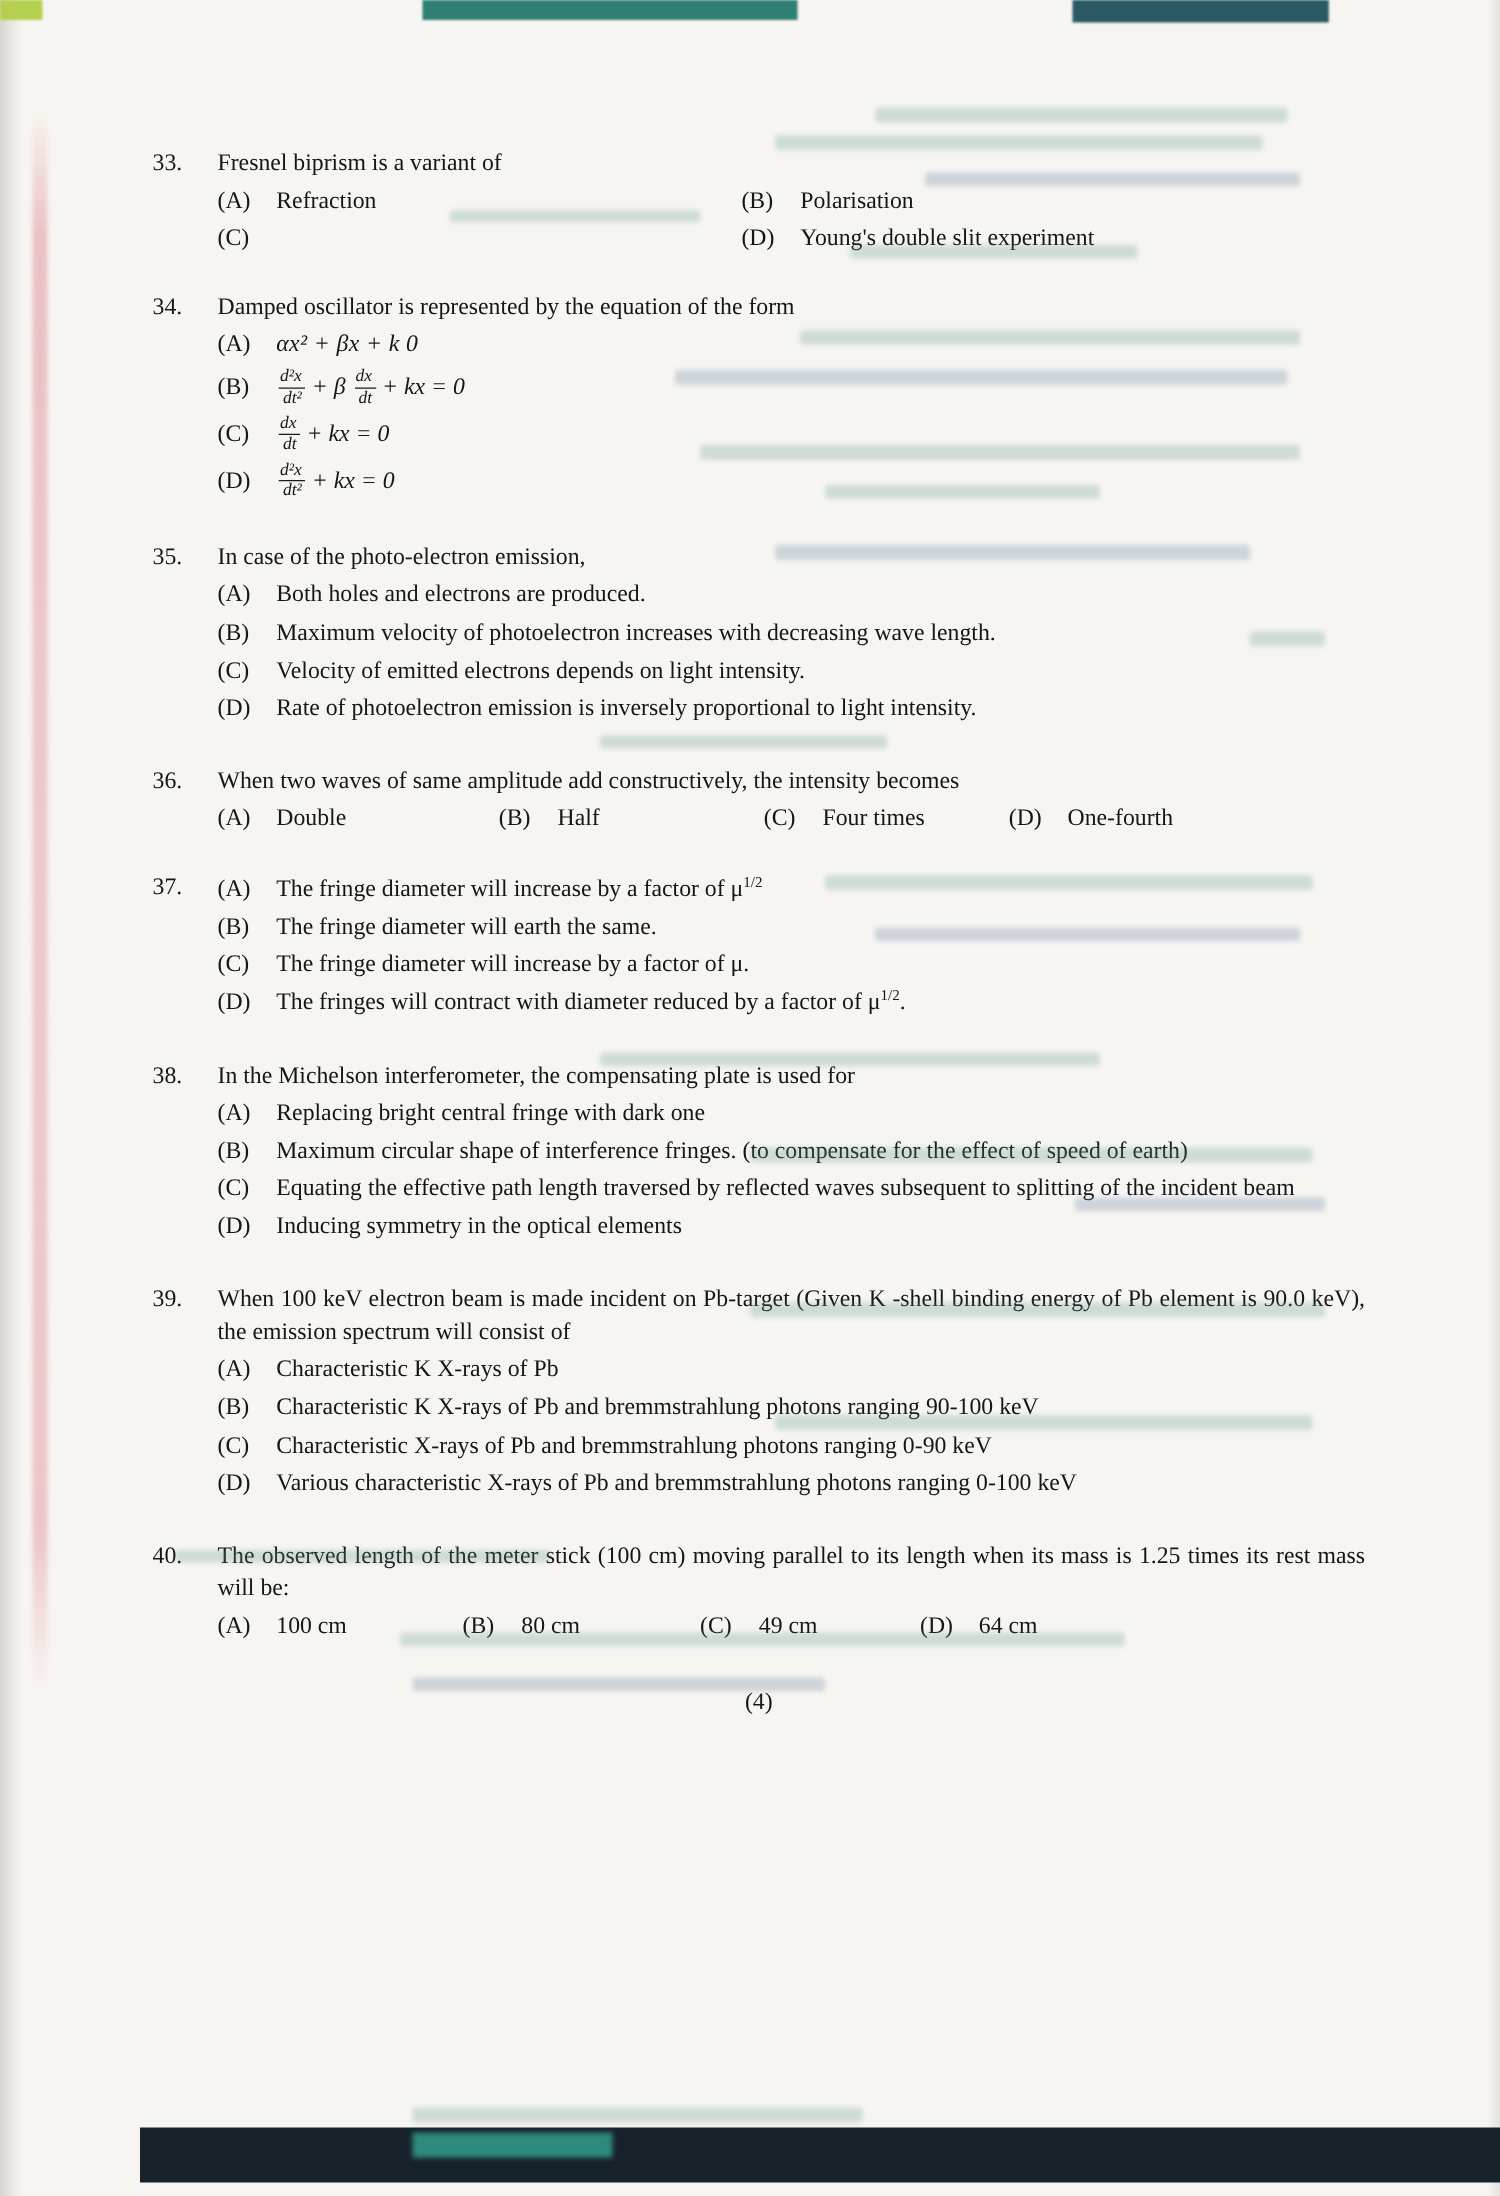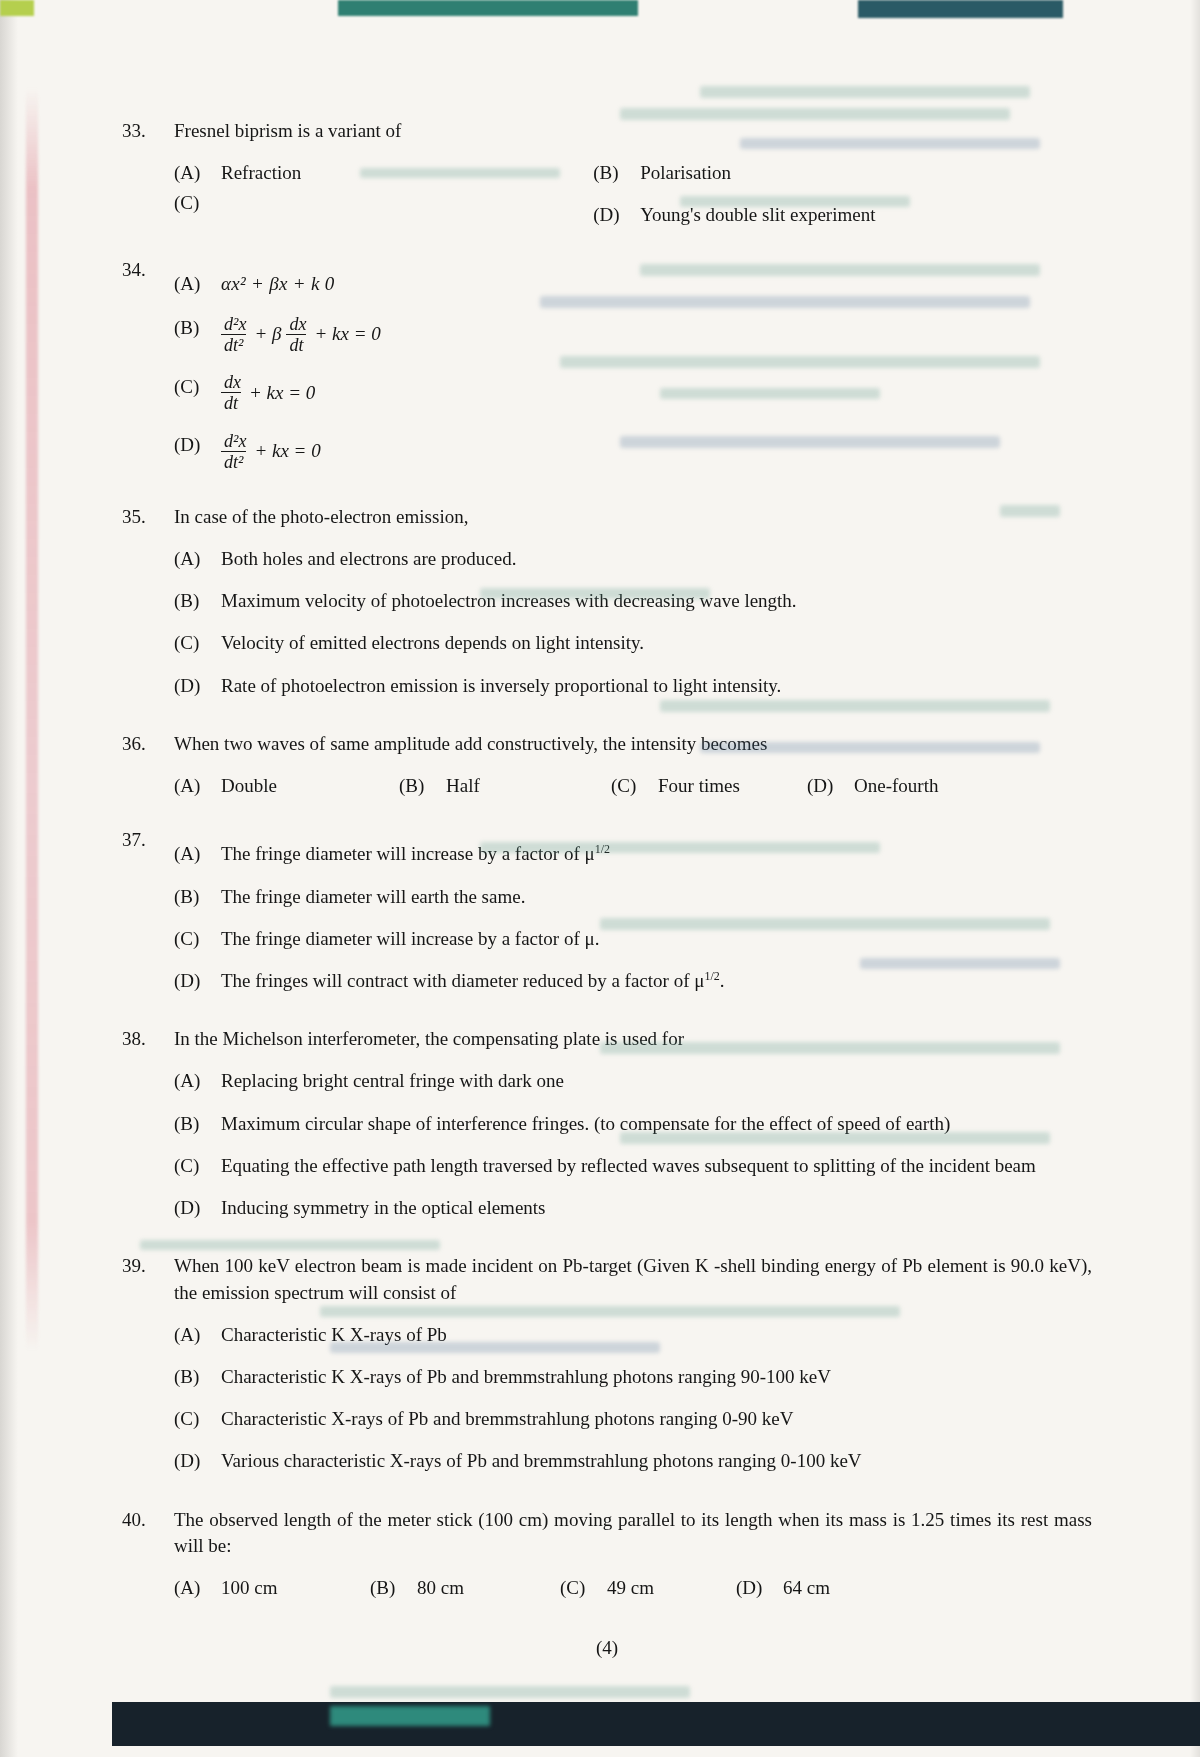--- a/index.html
+++ b/index.html
@@ -20,29 +20,29 @@
     background:linear-gradient(to left,#e3e1dd,#f7f5f1);
   }
   .content { position:relative; padding:118px 108px 0 122px; }
   .question { display:flex; margin-bottom:28px; font-size:19px; line-height:1.38; }
   .qnum { width:52px; flex:none; }
   .qbody { flex:1; }
   .qtext { text-align:justify; margin-bottom:4px; }
   .opts { margin-top:2px; }
   .opt { display:flex; align-items:baseline; }
   .olabel { width:47px; flex:none; }
-  .otext { flex:1;margin-top:12px; }
+  .otext { flex:1; }
   .stack .opt { margin-bottom:4px; }
   .grid-2 { display:grid; grid-template-columns:1fr 1.19fr; row-gap:4px; }
   .grid-4a { display:grid; grid-template-columns:225px 212px 196px 1fr; }
   .grid-4b { display:grid; grid-template-columns:196px 190px 176px 1fr; }
   .math { font-style:italic; letter-spacing:0.3px; }
   .math-row { align-items:center; margin:5px 0; }
   .mexpr { display:inline-flex; align-items:center; gap:5px; font-style:italic; }
-  .frac { display:inline-flex; flex-direction:column; align-items:flex-start; line-height:1.12; font-size:18px; }
+  .frac { display:inline-flex; flex-direction:column; align-items:flex-end; line-height:1.12; font-size:14px; }
   .frac .num { padding:0 3px; }
   .frac .den { padding:0 3px; border-top:1.6px solid #1a1a1a; }
   sup.half { font-size:12px; vertical-align:super; line-height:0; }
   .page-num { text-align:center; margin-top:36px; font-size:19px; }
 
   
   .artifact { position:absolute; pointer-events:none; }
   .smudge { background:rgba(90,150,135,0.26); filter:blur(2px); border-radius:3px; }
   .smudge.blue { background:rgba(70,110,145,0.24); }
   .strip1 { left:338px; top:0; width:300px; height:16px; background:#2f7f72; filter:blur(1px); }
@@ -84,20 +84,21 @@
           <span class="olabel">(D)</span>
           <span class="otext">Young's double slit experiment</span>
         </div>
       </div>
     </div>
   </section>
 
   <section class="question">
     <div class="qnum">34.</div>
     <div class="qbody">
+      <p class="qtext">Damped oscillator is represented by the equation of the form</p>
       <div class="opts stack">
         <div class="opt">
           <span class="olabel">(A)</span>
           <span class="otext math">αx² + βx + k 0</span>
         </div>
         <div class="opt math-row">
           <span class="olabel">(B)</span>
           <span class="otext mexpr">
             <span class="frac">
               <span class="num">d²x</span>

